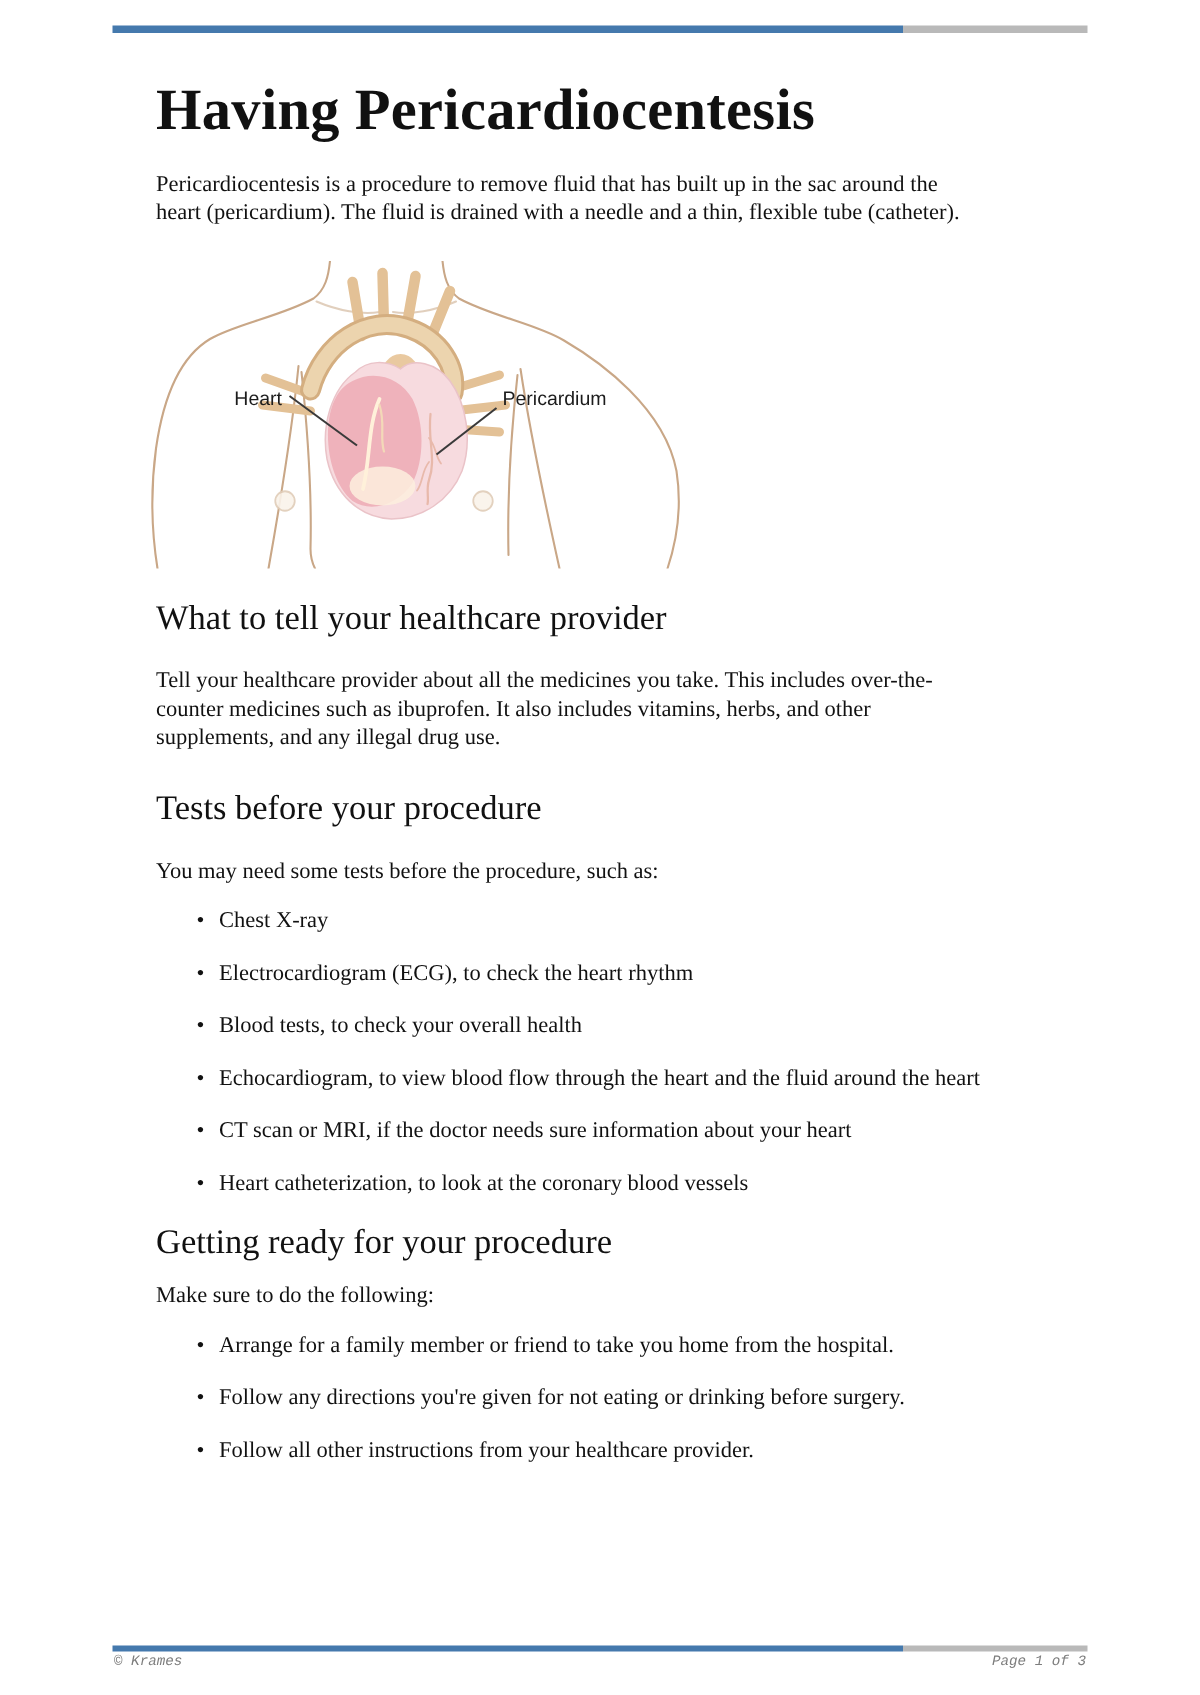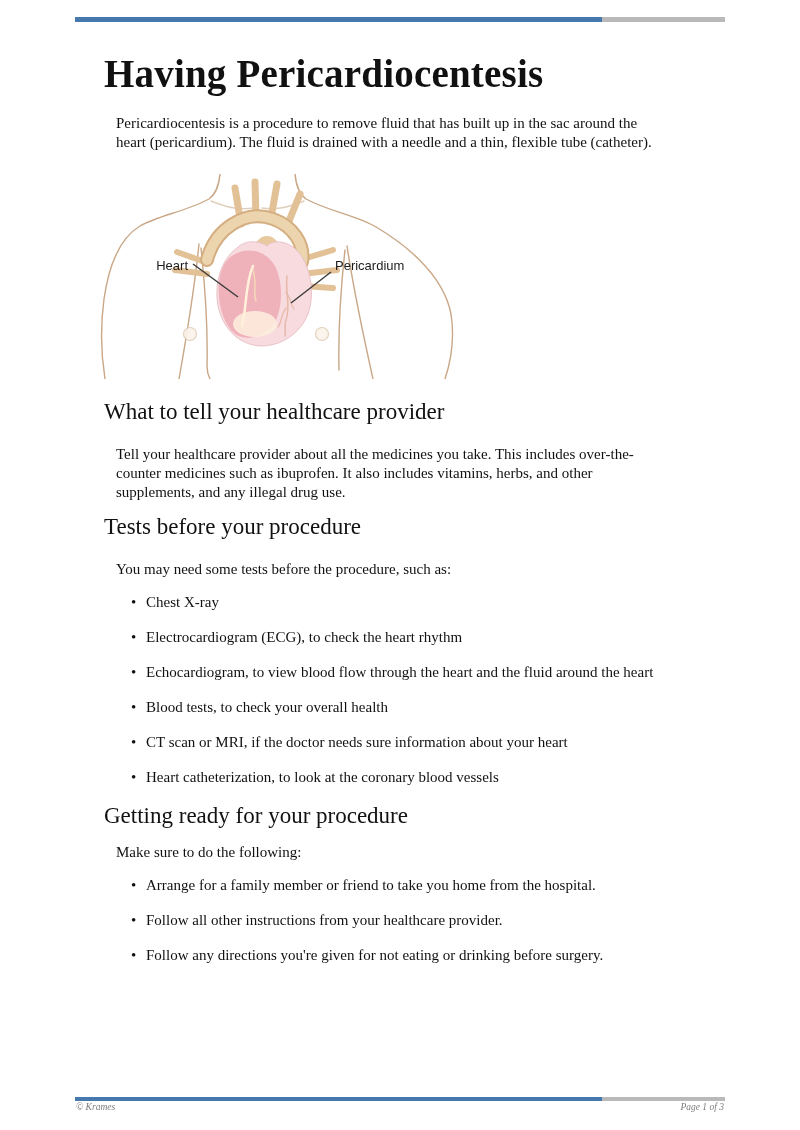--- a/index.html
+++ b/index.html
@@ -8,36 +8,36 @@
     font-family:"Liberation Serif",serif;color:#111111;overflow:hidden;
   }
   .top-bar,.footer-bar{display:flex;}
   .top-bar{height:5px;margin:17px 75px 0 75px;}
   .footer-bar{position:absolute;left:75px;right:75px;top:1097px;height:4px;}
   .bar-blue{background:#4579ad;width:81%;height:100%;}
   .bar-gray{background:#b9b9b9;flex:1;height:100%;}
   .content{padding:0 70px 0 104px;}
   h1{font-size:39px;line-height:32px;font-weight:bold;margin:36px 0 0 0;letter-spacing:.2px;}
   h2{font-size:23px;line-height:26px;font-weight:normal;margin:0;}
-  p{margin:12px;font-size:15px;line-height:19px;white-space:pre-line;}
+  p{margin:0;font-size:15px;line-height:19px;white-space:pre-line;}
   .intro{margin-top:24px;}
   .para{margin-top:20px;}
   .lead{margin-top:20px;}
   .lead-tight{margin-top:14px;}
   .h2-a{margin-top:20px;}
-  .h2-b{margin-top:6px;}
+  .h2-b{margin-top:24px;}
   .h2-c{margin-top:12px;}
   ul{list-style:none;margin:14px 0 0 0;padding:0 0 0 42px;}
   li{font-size:15px;line-height:19px;margin-bottom:16px;position:relative;}
   li::before{content:"\2022";position:absolute;left:-15px;top:0;}
   .figure-wrap{margin:22px 0 0 -9px;width:365px;height:205px;}
   .fig-label{font-family:"Liberation Sans",sans-serif;font-size:13px;fill:#1c1c1c;}
   .footer-row{
     position:absolute;left:76px;right:76px;top:1102px;display:flex;justify-content:space-between;
-    font-family:Liberation Serif, serif;font-style:italic;font-size:9.5px;color:#7d7d7d;
+    font-family:Liberation Mono, monospace;font-style:italic;font-size:9.5px;color:#7d7d7d;
   }
 </style>
 </head>
 <body>
 
 <div class="top-bar">
   <div class="bar-blue"></div>
   <div class="bar-gray"></div>
 </div>
 
@@ -108,32 +108,32 @@
   <h2 class="h2-a">What to tell your healthcare provider</h2>
   <p class="para">Tell your healthcare provider about all the medicines you take. This includes over-the-
 counter medicines such as ibuprofen. It also includes vitamins, herbs, and other
 supplements, and any illegal drug use.</p>
 
   <h2 class="h2-b">Tests before your procedure</h2>
   <p class="lead">You may need some tests before the procedure, such as:</p>
   <ul>
     <li>Chest X-ray</li>
     <li>Electrocardiogram (ECG), to check the heart rhythm</li>
+    <li>Blood tests, to check your overall health</li>
     <li>Echocardiogram, to view blood flow through the heart and the fluid around the heart</li>
-    <li>Blood tests, to check your overall health</li>
     <li>CT scan or MRI, if the doctor needs sure information about your heart</li>
     <li>Heart catheterization, to look at the coronary blood vessels</li>
   </ul>
 
   <h2 class="h2-c">Getting ready for your procedure</h2>
   <p class="lead-tight">Make sure to do the following:</p>
   <ul>
     <li>Arrange for a family member or friend to take you home from the hospital.</li>
+    <li>Follow any directions you're given for not eating or drinking before surgery.</li>
     <li>Follow all other instructions from your healthcare provider.</li>
-    <li>Follow any directions you're given for not eating or drinking before surgery.</li>
   </ul>
 
 </div>
 
 <div class="footer-bar">
   <div class="bar-blue"></div>
   <div class="bar-gray"></div>
 </div>
 <div class="footer-row">
   <span>© Krames</span>

